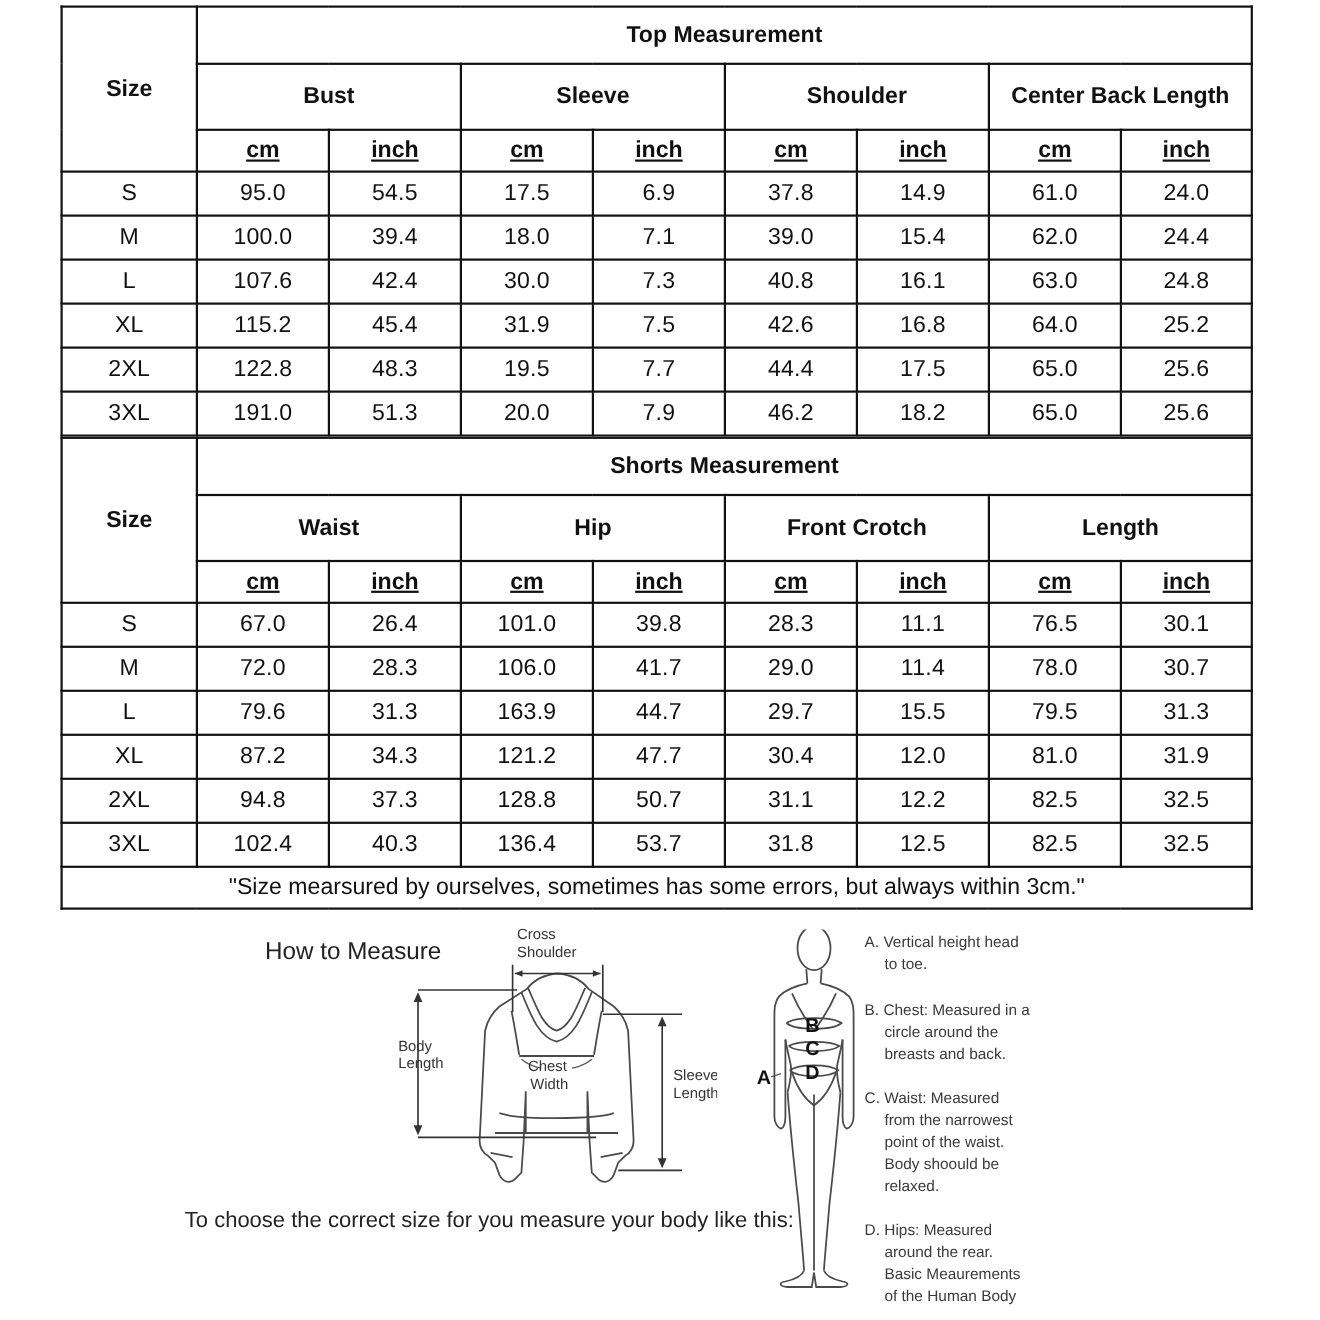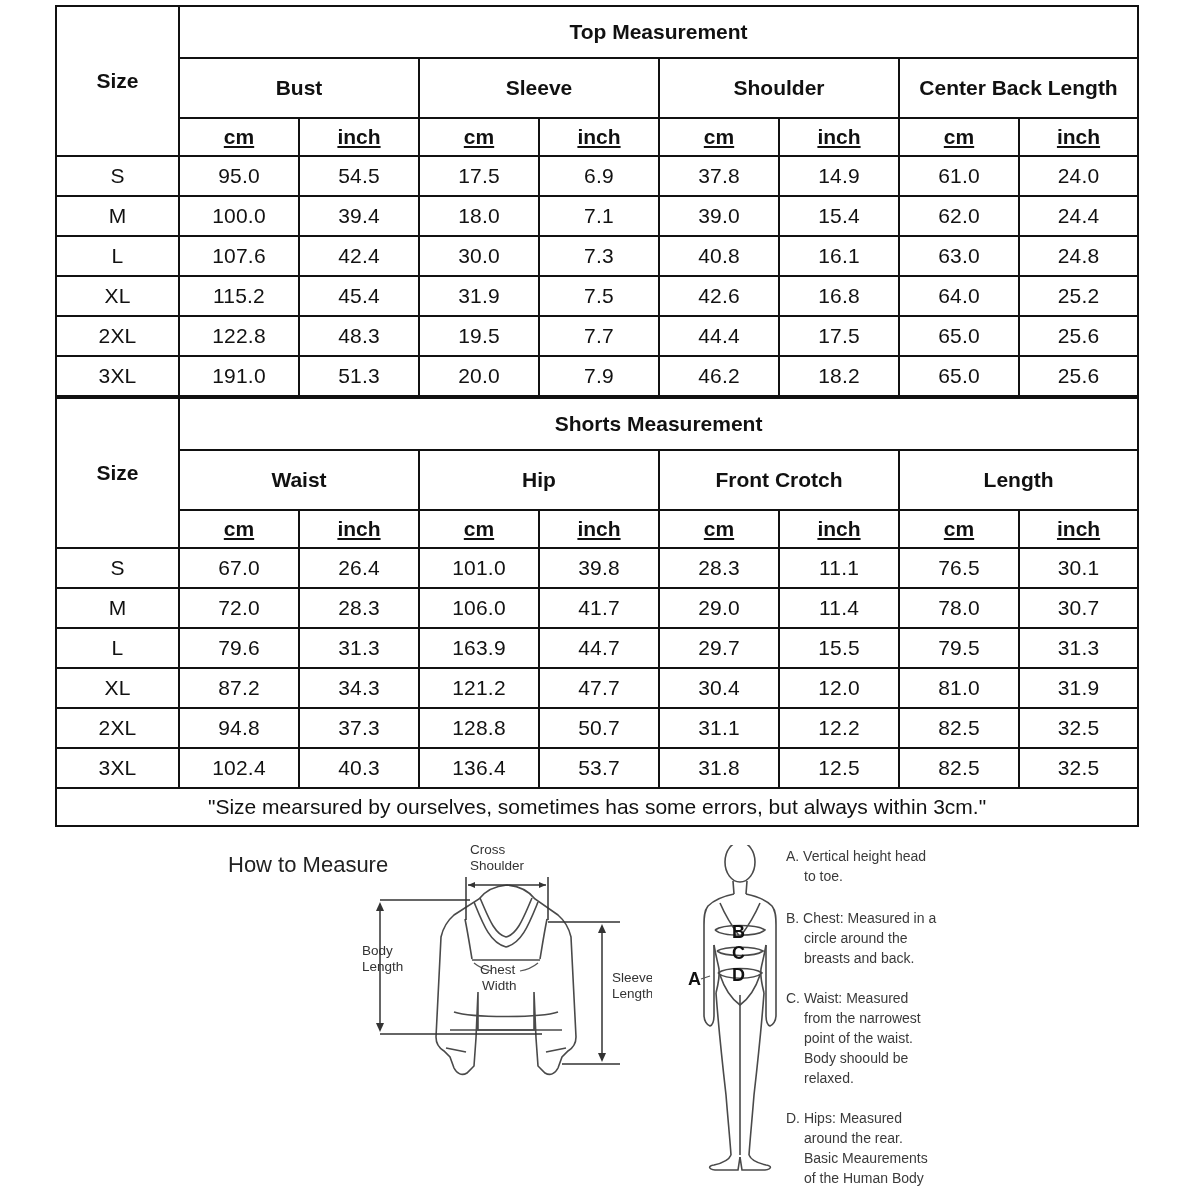--- a/index.html
+++ b/index.html
@@ -50,21 +50,21 @@
   td.note-cell {
     height: 38px;
     font-size: 20px;
     color: #111;
     background: #fff;
     font-weight: normal;
   }
 
   
   .howto-title {
-    position: absolute; left: 228px; top: 852px;
+    position: absolute; left: 241px; top: 852px;
     font-size: 22px; color: #222; font-weight: normal;
   }
   .bottom-note {
     position: absolute; left: 168px; top: 1098px;
     font-size: 20px; color: #222;
   }
   .shirt-svg { position: absolute; left: 362px; top: 842px; }
   .body-svg  { position: absolute; left: 668px; top: 845px; }
 
   .txt { font-family: "Liberation Sans", sans-serif; fill: #333; }
@@ -288,20 +288,21 @@
 
         <tr>
           <td class="note-cell" colspan="9">"Size mearsured by ourselves, sometimes has some errors, but always within 3cm."</td>
         </tr>
       </tbody>
     </table>
   </div>
 
   <div class="howto-title">How to Measure</div>
 
+  <div class="bottom-note">To choose the correct size for you measure your body like this:</div>
 
   <svg class="shirt-svg" width="290" height="250" viewBox="0 0 290 250">
 
     <g class="stroke">
       <path d="M117,57 C124,48 133,44 145,43 C157,44 166,48 173,57
                L196,73 C203,79 207,86 209,95
                L214,195 C214,201 211,206 206,209
                L200,215 L196,226 C193,232 188,234 183,231 L176,224
                L174,196 L172,150
                L172,188 L116,188 L116,150 L114,196 L112,224

